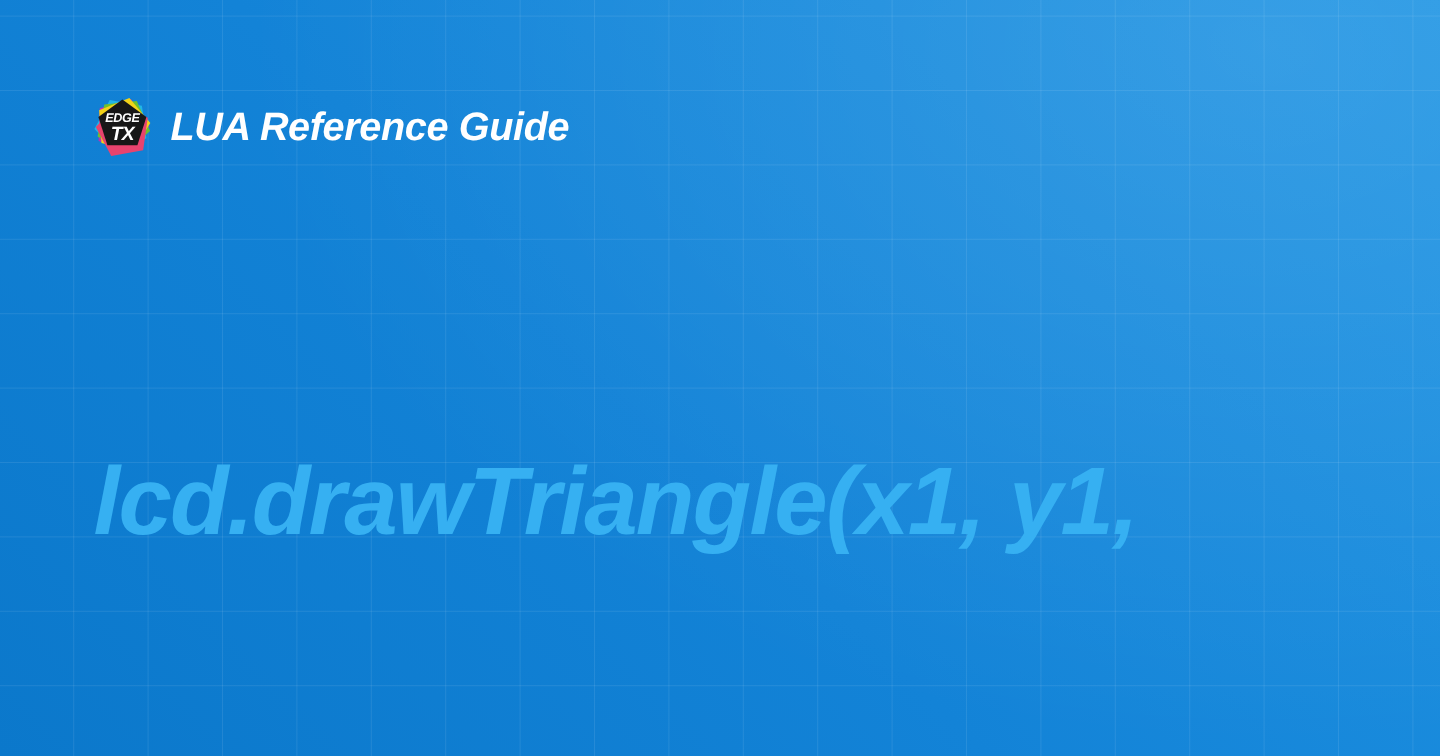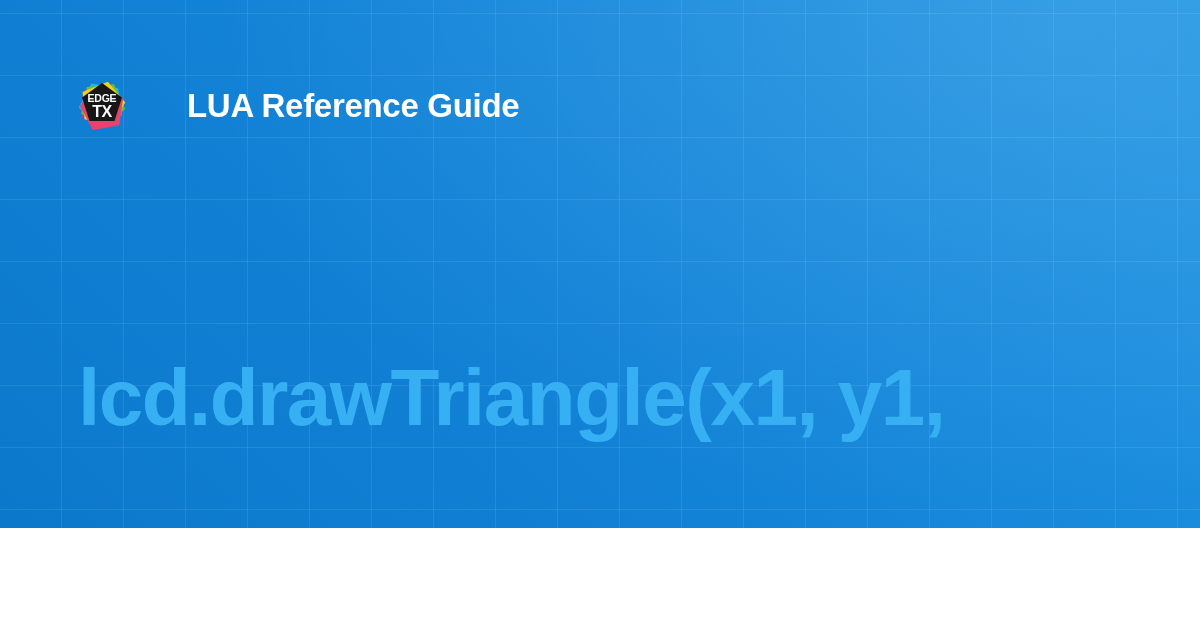--- a/index.html
+++ b/index.html
@@ -5,24 +5,25 @@
   * { margin:0; padding:0; box-sizing:border-box; }
 
   html, body {
     width:1200px; height:630px;
     overflow:hidden;
     font-family:"Liberation Sans", sans-serif;
   }
 
   #og-card {
     position:relative;
-    width:1200px; height:528px;
+    width:1200px; height:630px;
     background:
       linear-gradient(45deg, #0b78cb 0%, #1383d7 45%, #2296e4 100%);
     overflow:hidden;
+    font-style:italic;
   }
 
   
   #grid-overlay {
     position:absolute;
     left:0; top:0; right:0; bottom:0;
     background-image:
       linear-gradient(to right, rgba(255,255,255,0.085) 1px, transparent 1px),
       linear-gradient(to bottom, rgba(255,255,255,0.085) 1px, transparent 1px);
     background-size:62px 62px;
@@ -55,38 +56,37 @@
   }
   #brand-logo svg { display:block; width:48px; height:50px; }
 
   #header-title {
     color:#ffffff;
     font-size:33px;
     font-weight:bold;
     letter-spacing:-0.3px;
     line-height:1;
     white-space:nowrap;
-    margin-left:45px;
   }
 
   
   #page-heading {
     position:absolute;
     left:78px;
     top:352px;
     width:1050px;
     color:#36b0f2;
     font-size:80px;
     font-weight:bold;
     line-height:1.14;
     letter-spacing:-1.5px;
     z-index:3;
     word-break:normal;
   }
-  #page-heading .hl { display:block; }
+  #page-heading .hl { display:block;margin-top:20px; }
 </style>
 </head>
 <body>
 
 <div id="og-card">
 
   <div id="grid-overlay"></div>
   <div id="sheen"></div>
 
   <div id="header">

